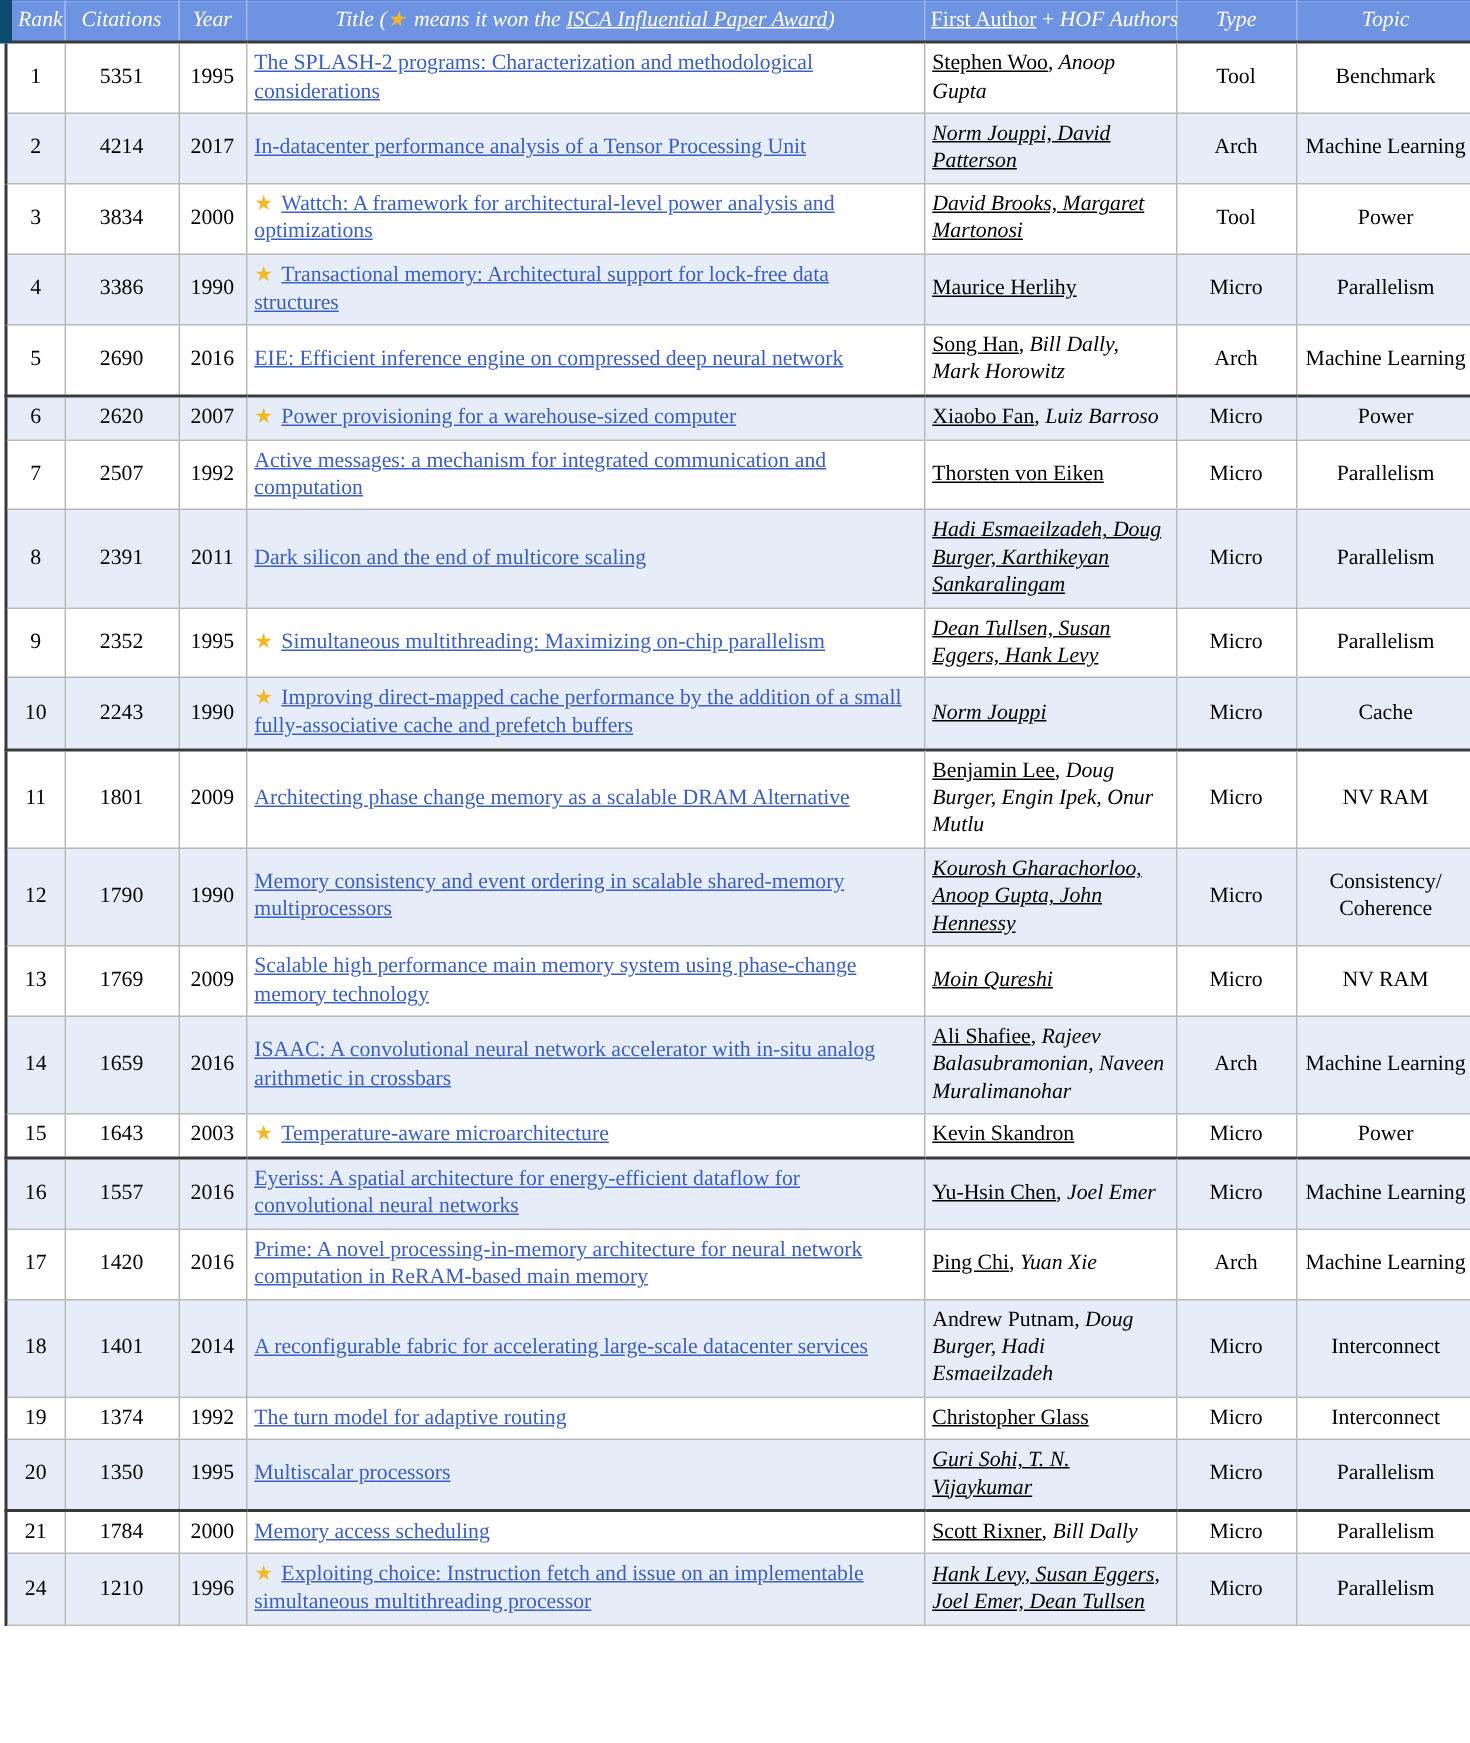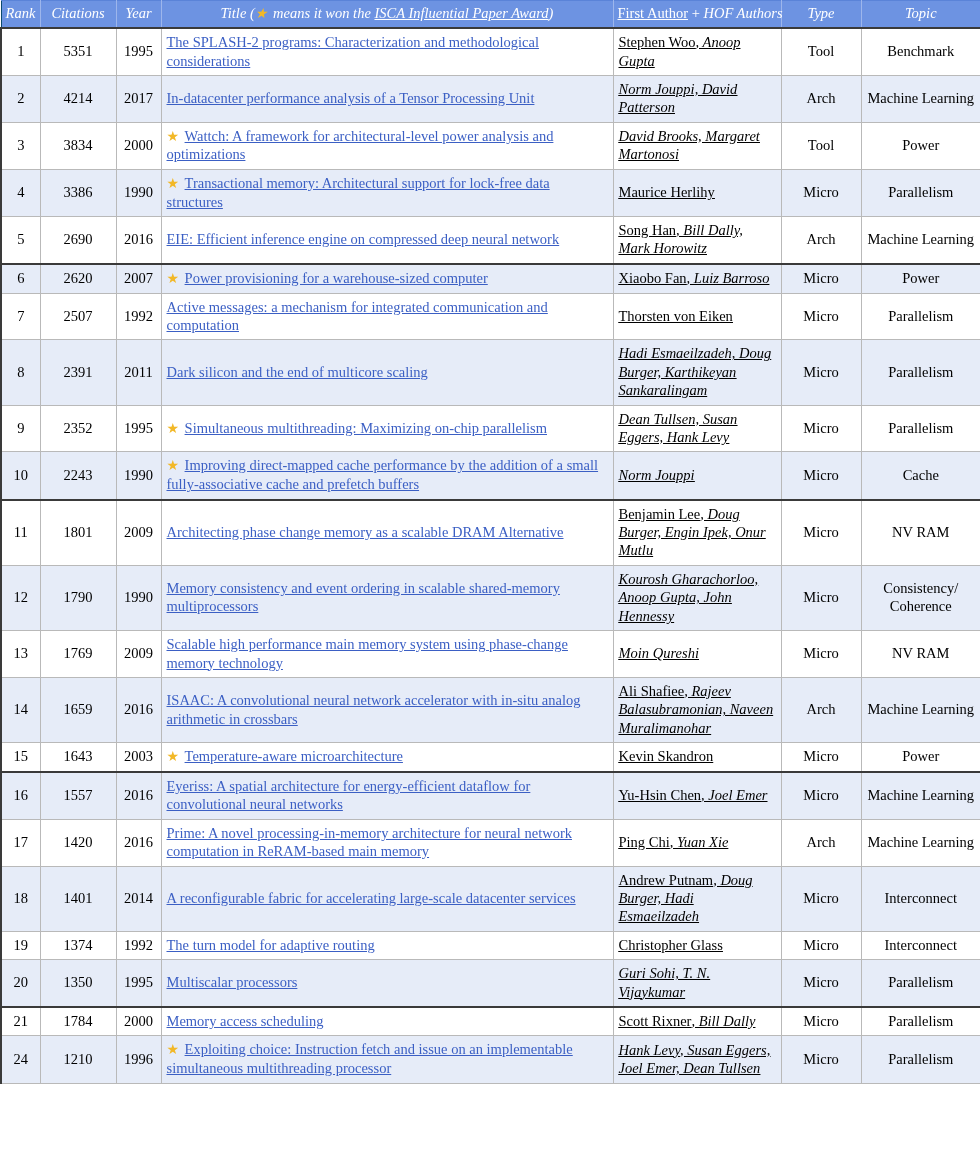--- a/index.html
+++ b/index.html
@@ -37,21 +37,21 @@
     text-align: center;
     padding: 4px 4px 5px 4px;
     border-left: 1px solid #9DB6EC;
     border-right: 1px solid #9DB6EC;
     border-top: 1px solid #5A83D8;
     border-bottom: 2px solid #3a3a3a;
     line-height: 1.15;
     white-space: nowrap;
     vertical-align: middle;
   }
-  thead th.first { border-left: 1px solid #0c4a6e; margin-top: 16px; }
+  thead th.first { border-left: 8px solid #0c4a6e; margin-top: 16px; }
   thead th.last  { border-right: 2px solid #3a3a3a; }
   .hdr-u { text-decoration: underline; }
   .hdr-plain { font-style: normal; }
 
   
   tbody td {
     border-left: 1px solid #b9b9b9;
     border-right: 1px solid #b9b9b9;
     border-top: 1px solid #b9b9b9;
     border-bottom: 1px solid #b9b9b9;
@@ -62,21 +62,21 @@
     color: #000000;
   }
   tbody td.cell-rank,
   tbody td.cell-citations,
   tbody td.cell-year {
     text-align: center;
     white-space: nowrap;
   }
   tbody td.cell-year { padding-left: 2px; padding-right: 2px; }
   tbody td.cell-title   { text-align: left;  padding-left: 5px; padding-right: 6px; margin-left: 41px; }
-  tbody td.cell-authors { text-align: left;  padding-left: 5px; padding-right: 4px; text-decoration: underline; }
+  tbody td.cell-authors { text-align: left;  padding-left: 5px; padding-right: 4px; }
   tbody td.cell-type    { text-align: center; margin-top: 32px; }
   tbody td.cell-topic   { text-align: center; line-height: 1.25; }
 
   tbody td.edge-left  { border-left: 2px solid #3a3a3a; }
   tbody td.edge-right { border-right: 2px solid #3a3a3a; }
 
   tr.shaded td { background: #E6ECF8; }
   tr.plain  td { background: #ffffff; }
 
   

